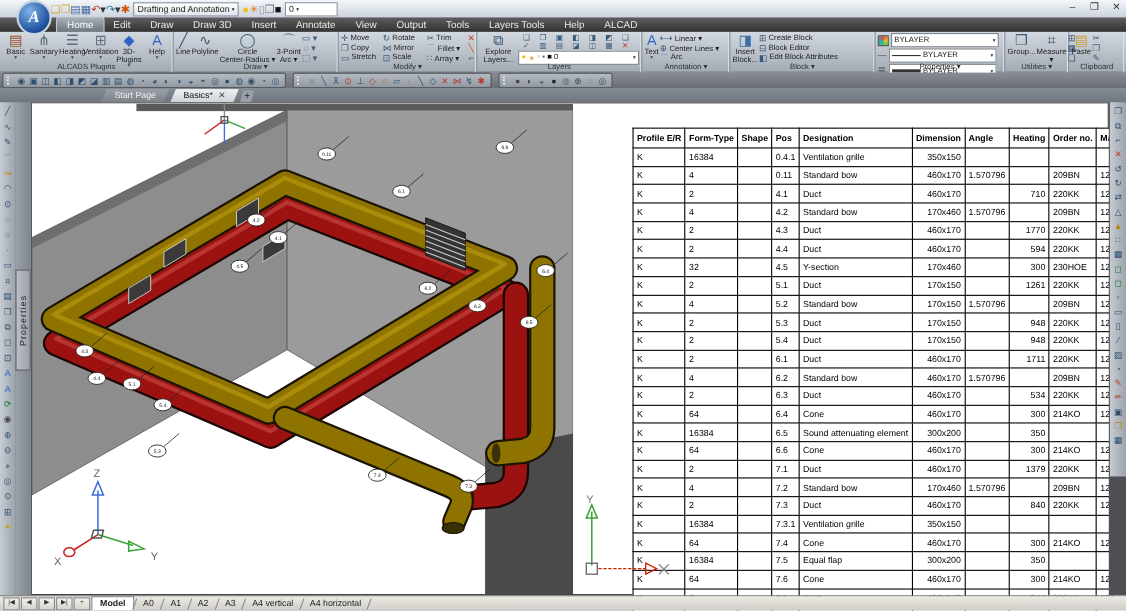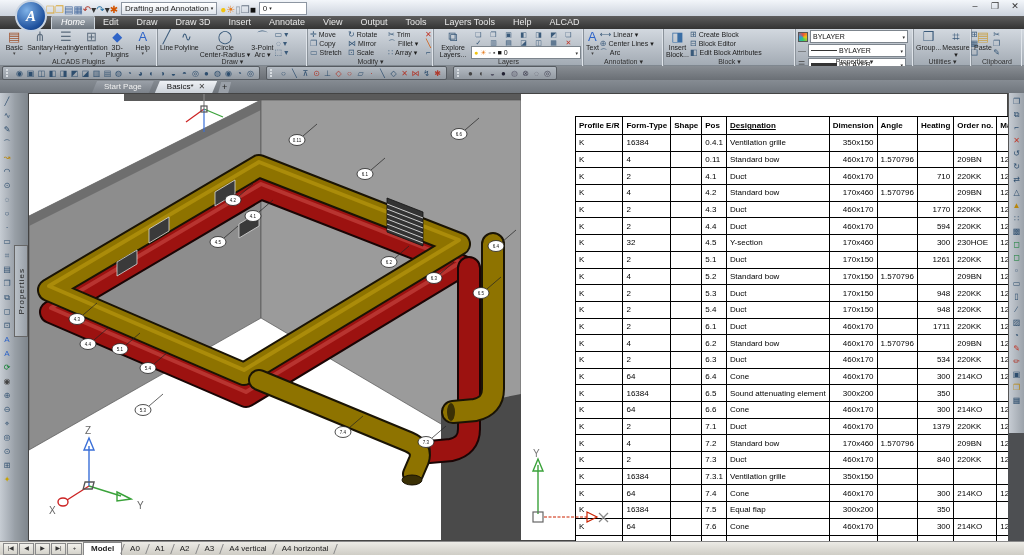--- a/index.html
+++ b/index.html
@@ -22,21 +22,21 @@
   
   #logo{left:15px;top:0px;width:28px;height:28px;border-radius:50%;z-index:30;
     background:radial-gradient(circle at 35% 30%,#7fb2e8,#1d4f9c 70%,#0d2c5e);
     border:2px solid #c9d4e2;display:flex;align-items:center;justify-content:center;
     color:#fff;font-family:"Liberation Serif",serif;font-style:italic;font-weight:bold;font-size:15px;}
   
   #menubar{left:0;top:16px;width:1024px;height:13px;background:linear-gradient(#5d5d5d,#333);
     display:flex;align-items:stretch;padding-left:52px;box-sizing:border-box;}
   .mtab{font-size:9px;color:#e8e8e8;padding:1px 9px 0 9px;cursor:default;}
   .mtab.active{background:linear-gradient(#a7afb8,#6e767e);color:#fff;border-radius:2px 2px 0 0;
-    outline:1px solid #cfd6dd;font-style:italic;}
+    outline:1px solid #cfd6dd;}
   
   #ribbon{left:0;top:29px;width:1024px;height:37px;background:linear-gradient(#d2d8df,#a3abb4);
     display:flex;box-sizing:border-box;border-bottom:1px solid #7f878f;}
   .panel{position:relative;height:37px;border-right:1px solid #8b939b;box-shadow:inset -1px 0 0 #dfe4ea;
     box-sizing:border-box;flex:none;}
   .plabel{position:absolute;bottom:0;left:0;right:0;height:9px;text-align:center;
     font-size:7px;color:#2e2e2e;line-height:9px;white-space:nowrap;}
   .prow{position:absolute;top:1px;left:2px;right:2px;display:flex;gap:1px;}
   .bigbtn{display:flex;flex-direction:column;align-items:center;font-size:7px;color:#1d1d1d;
     line-height:7px;text-align:center;cursor:default;}
@@ -642,21 +642,21 @@
       </g>
     </svg>
 
     <table id="ptable" class="abs">
       <thead>
           <tr id="phead">
             <th style="width: 44px;">Profile E/R</th>
             <th style="width: 46px;">Form-Type</th>
             <th style="width: 29px;">Shape</th>
             <th style="width: 25px;">Pos</th>
-            <th style="width: 100px; text-decoration: underline;">Designation</th>
+            <th style="width: 100px;">Designation</th>
             <th style="width: 41px;">Dimension</th>
             <th style="width: 41px;">Angle</th>
             <th style="width: 30px;">Heating</th>
             <th style="width: 38px;">Order no.</th>
             <th style="width: 34px;">Material</th>
           </tr>
         </thead>
       <tbody id="pbody">
           <tr>
             <td class="l">K</td>

